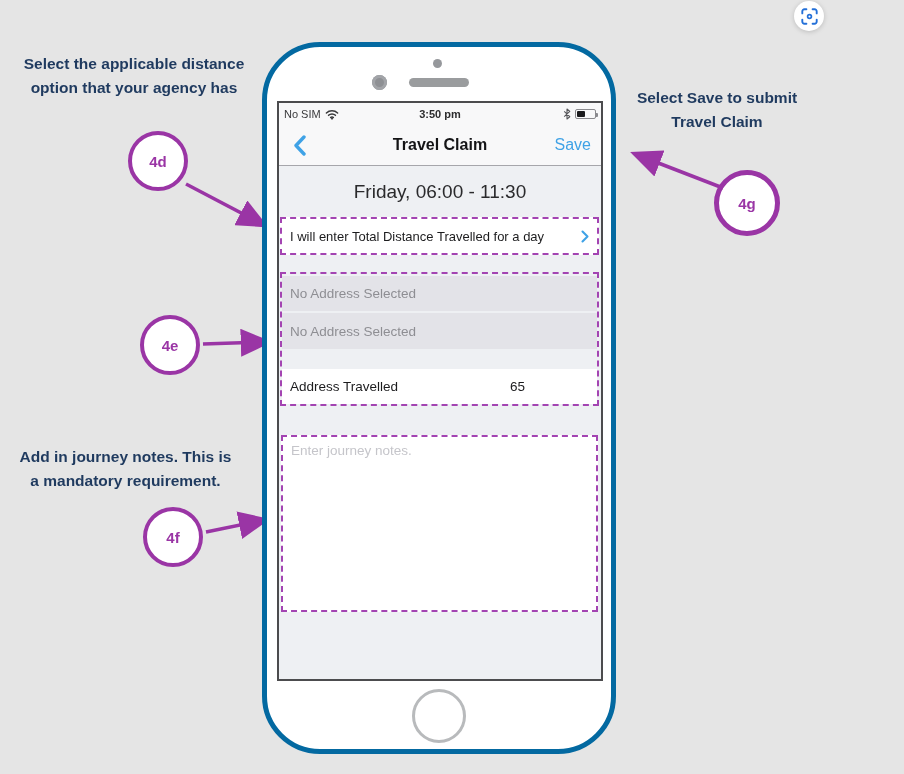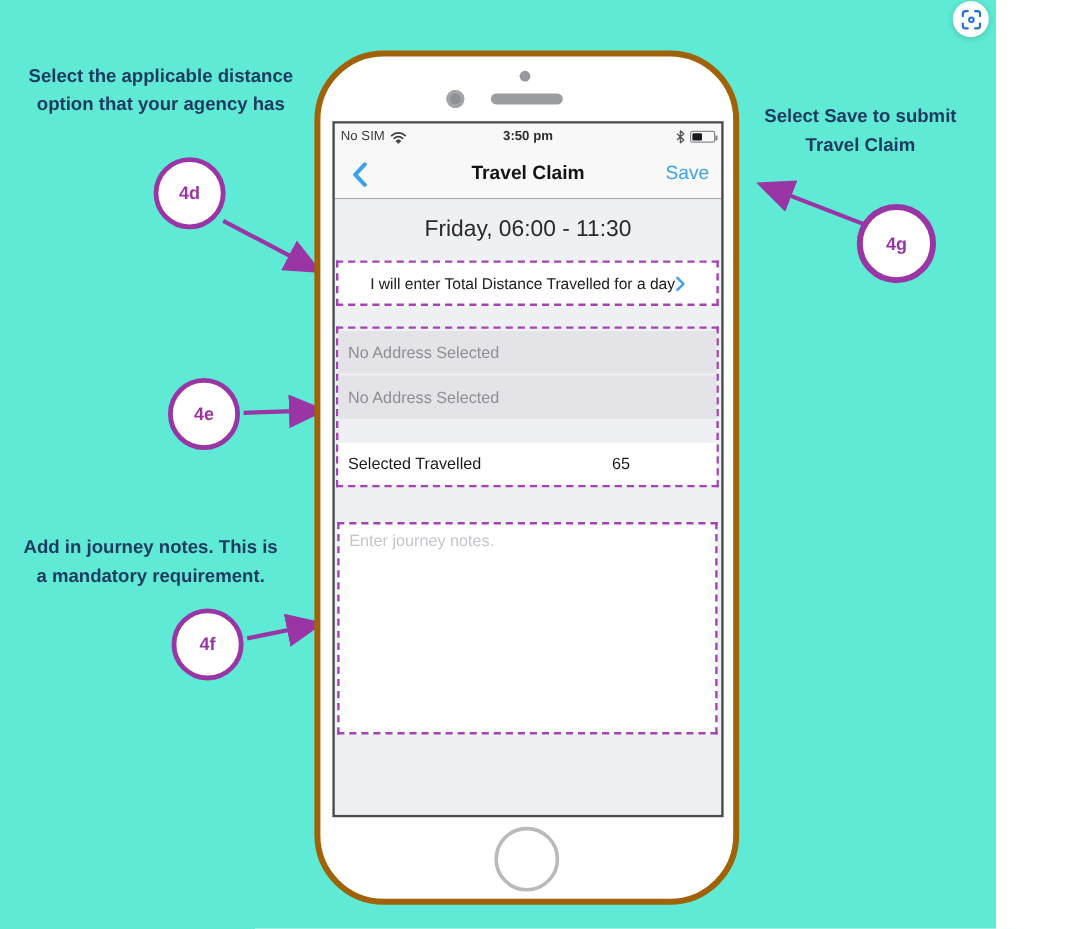--- a/index.html
+++ b/index.html
@@ -1,18 +1,18 @@
 <!DOCTYPE html>
 <html><head>
 <meta charset="utf-8">
 <style>
   * { box-sizing: border-box; margin: 0; padding: 0; }
   html, body { background: #ffffff; }
   body { font-family: "Liberation Sans", sans-serif; }
-  .canvas { position: relative; width: 830px; height: 774px; background: #5eead4; overflow: hidden; }
+  .canvas { position: relative; width: 904px; height: 774px; background: #e5e5e5; overflow: hidden; }
 
   
   .ann-text {
     position: absolute; text-align: center;
     font-weight: bold; font-size: 15.5px; line-height: 24px; color: #1f3a5f;
   }
   .ann-circle {
     position: absolute; border: 4px solid #9a35a5; border-radius: 50%;
     background: #fff; display: flex; align-items: center; justify-content: center;
     font-weight: bold; font-size: 15px; color: #9a35a5;
@@ -21,21 +21,21 @@
 
   .scan-btn {
     position: absolute; left: 794px; top: 1px; width: 30px; height: 30px;
     border-radius: 50%; background: #fff; box-shadow: 0 1px 5px rgba(0,0,0,.18);
     display: flex; align-items: center; justify-content: center; cursor: pointer;
   }
 
   
   .phone {
     position: absolute; left: 262px; top: 42px; width: 354px; height: 712px;
-    border: 5px solid #a16207; border-radius: 58px; background: #fff;
+    border: 5px solid #0369a1; border-radius: 58px; background: #fff;
   }
   .sensor-dot { position: absolute; left: 166px; top: 12px; width: 9px; height: 9px; border-radius: 50%; background: #96989c; }
   .camera-dot { position: absolute; left: 105px; top: 28px; width: 15px; height: 15px; border-radius: 50%; background: #8e9094; box-shadow: inset 0 0 0 3px #a2a4a8; }
   .speaker-bar { position: absolute; left: 142px; top: 31px; width: 60px; height: 9px; border-radius: 5px; background: #9a9c9e; }
   .home-btn { position: absolute; left: 145px; top: 642px; width: 54px; height: 54px; border: 3px solid #b8babc; border-radius: 50%; background: #fff; cursor: pointer; }
 
   .screen {
     position: absolute; left: 10px; top: 54px; width: 326px; height: 580px;
     border: 2px solid #4c4c4e; background: #eef0f3; overflow: hidden;
   }
@@ -65,21 +65,21 @@
   .nav-save { margin-left: auto; font-size: 16px; color: #3fa2e6; cursor: pointer; position: relative; z-index: 1; }
 
   
   .content { position: relative; height: 513px; background: #eef0f3; }
   .date-row { height: 51px; display: flex; align-items: center; justify-content: center; font-size: 19px; color: #2a2a2c; }
 
   .dashed { border: 2px dashed #a344b2; }
 
   .option-row {
     position: absolute; left: 1px; right: 2px; top: 51px; height: 38px;
-    background: #fff; display: flex; align-items: center; justify-content: center;
+    background: #fff; display: flex; align-items: center; justify-content: space-between;
     padding: 0 8px; font-size: 13px; color: #1c1c1e; white-space: nowrap; cursor: pointer;
   }
 
   .addr-group { position: absolute; left: 1px; right: 2px; top: 106px; height: 134px; background: #eef0f3; }
   .addr-row { height: 35px; margin-top: 2px; background: #e3e3e8; display: flex; align-items: center; padding: 0 8px; font-size: 13.5px; color: #8e8e93; cursor: pointer; }
   .addr-row + .addr-row { margin-top: 2px; height: 36px; }
   .group-gap { height: 20px; }
   .distance-row {
     height: 35px; background: #fff; display: flex; align-items: center;
     justify-content: space-between; padding: 0 72px 0 8px; font-size: 13.5px; color: #1c1c1e; cursor: pointer;
@@ -201,21 +201,21 @@
               <path d="M1.5 1.5 L6.5 6.5 L1.5 11.5"></path>
             </svg>
           </span>
         </div>
 
         <div class="addr-group dashed">
           <div class="addr-row">No Address Selected</div>
           <div class="addr-row">No Address Selected</div>
           <div class="group-gap"></div>
           <div class="distance-row">
-            <span>Selected Travelled</span>
+            <span>Address Travelled</span>
             <span>65</span>
           </div>
         </div>
 
         <div class="notes-box dashed">
           <textarea class="notes-input" placeholder="Enter journey notes." style=""></textarea>
         </div>
 
       </div>
     </div>

